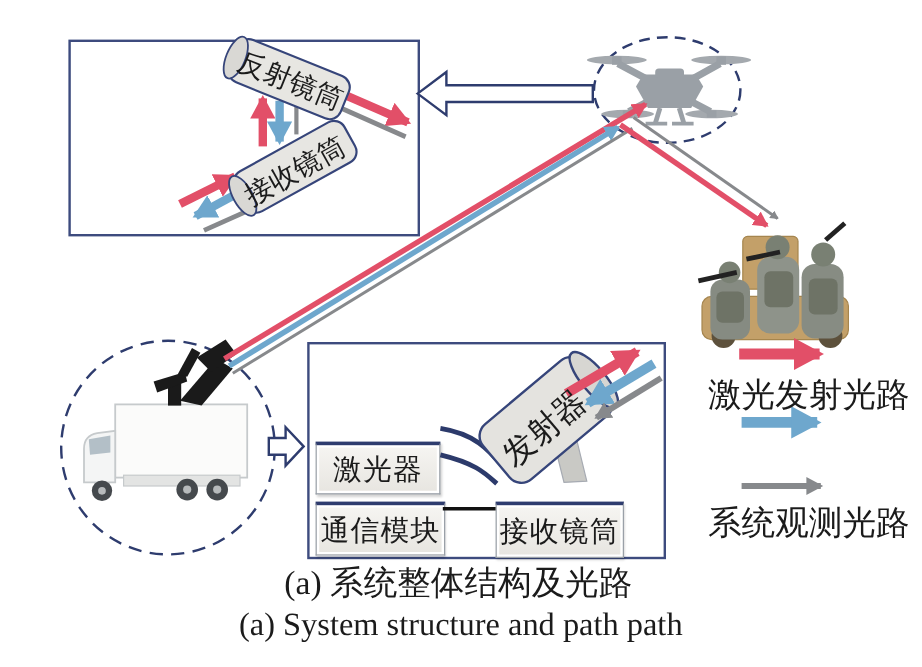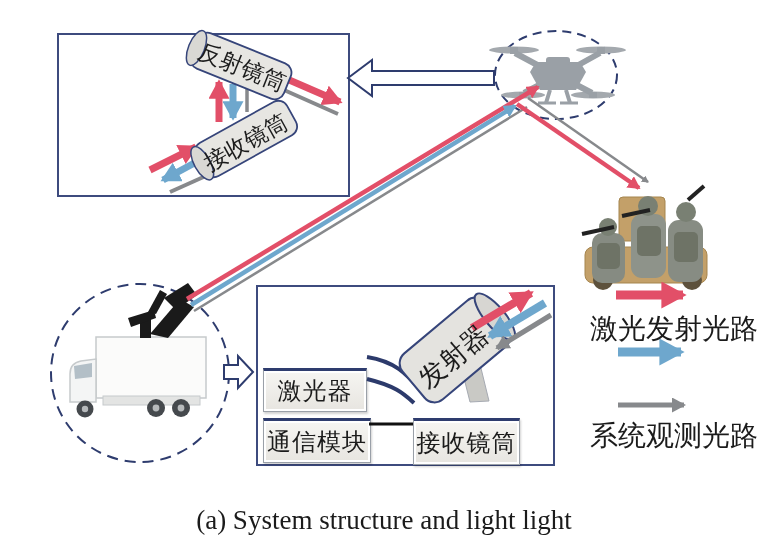--- a/index.html
+++ b/index.html
@@ -164,15 +164,16 @@
   </svg>
 
   <div class="lbl rot" style="left:196px;top:52px;font-size:23px;transform:rotate(22deg);">反射镜筒</div>
   <div class="lbl rot" style="left:200px;top:127px;font-size:23px;transform:rotate(-29deg);">接收镜筒</div>
 
   <div class="lbl rot" style="left:413px;top:339px;font-size:27px;transform:rotate(-40deg);">发射器</div>
 
   <div class="lbl center-text" style="left:578px;top:310px;width:192px;font-size:28px;">激光发射光路</div>
   <div class="lbl center-text" style="left:578px;top:417px;width:192px;font-size:28px;">系统观测光路</div>
 
-  <div class="lbl center-text" style="left:0px;top:505px;width:768px;font-size:27px;">(a) System structure and light light</div>
+  <div class="lbl center-text" style="left:0px;top:467px;width:764px;font-size:28px;">(a) 系统整体结构及光路</div>
+  <div class="lbl center-text" style="left:0px;top:505px;width:768px;font-size:27px;">(a) System structure and path path</div>
 
 </div>
 
 </body></html>

